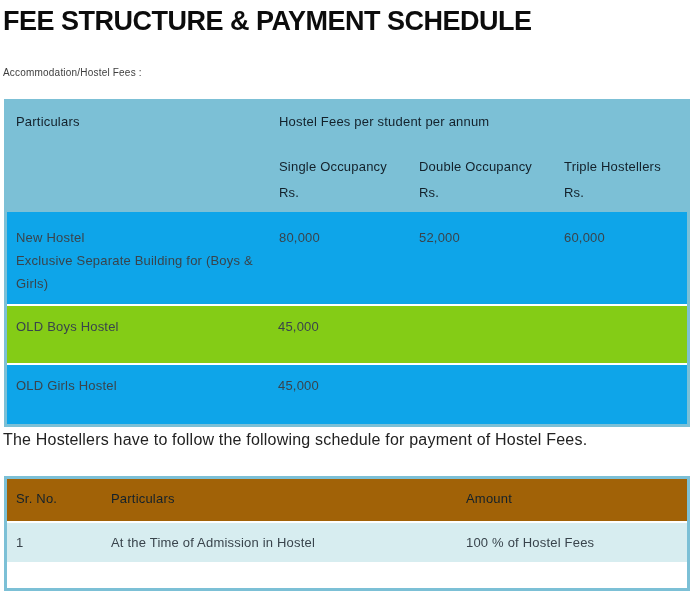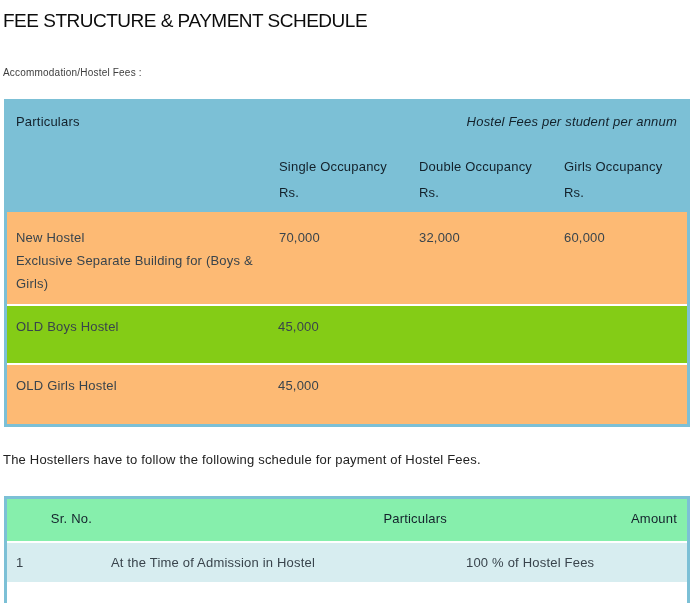--- a/index.html
+++ b/index.html
@@ -8,38 +8,38 @@
     width: 695px;
     height: 603px;
     overflow: hidden;
     font-family: "Liberation Sans", sans-serif;
     color: #39444c;
   }
   .page { padding-left: 3px; }
 
   .page-title {
     margin: 8px 0 0 0;
-    font-size: 19px;
+    font-size: 27px;
     line-height: 26px;
-    font-weight: normal;
+    font-weight: bold;
     letter-spacing: -0.5px;
     color: #0c0c0c;
   }
 
   .section-label {
     margin-top: 31px;
     font-size: 10px;
     line-height: 16px;
     letter-spacing: 0.2px;
     color: #3d3d3d;
   }
 
   .intro-text {
-    margin-top: 24px;
-    font-size: 13px;
+    margin-top: 4px;
+    font-size: 16px;
     line-height: 18px;
     letter-spacing: 0.2px;
     color: #222222;
   }
 
   table {
     border-collapse: separate;
     border-spacing: 0;
     width: 686px;
     margin-left: 1px;
@@ -62,28 +62,28 @@
   .fees-table col.c2 { width: 140px; }
   .fees-table col.c3 { width: 145px; }
   .fees-table col.c4 { width: 133px; }
 
   .fees-table thead th {
     background: #7cc0d6;
     color: #13212b;
   }
   .fees-table thead tr.hdr-top th { height: 50px; padding: 12px 10px 0 10px; }
   .fees-table thead tr.hdr-top th.particulars-th { padding-left: 9px; }
-  .fees-table thead th.group-th { text-align: right; font-style: italic; }
+  .fees-table thead th.group-th { text-align: left; }
   .fees-table thead tr.hdr-sub th {
     height: 56px;
     padding: 2px 10px 6px 10px;
     line-height: 26px;
   }
 
-  .fees-table tbody td { background: #fdba74; color: #39444c; }
+  .fees-table tbody td { background: #0ea5e9; color: #39444c; }
   .fees-table tbody tr { border: none; }
   .fees-table tbody td { border-bottom: 2px solid #ffffff; }
   .fees-table tbody tr:last-child td { border-bottom: none; }
   .fees-table tbody tr.row-white td { background: #84cc16; }
 
   .fees-table tbody tr.row-tall td {
     height: 93px;
     padding: 14px 10px 9px 10px;
     line-height: 23px;
   }
@@ -94,26 +94,25 @@
     line-height: 18px;
   }
   .fees-table td.merged-amount { text-align: left; padding-left: 10px; }
 
   
   .payment-table col.p1 { width: 95px; }
   .payment-table col.p2 { width: 355px; }
   .payment-table col.p3 { width: 230px; }
 
   .payment-table thead th {
-    background: #86efac;
+    background: #a16207;
     color: #13212b;
     height: 44px;
     padding: 12px 10px 0 9px;
     border-bottom: 2px solid #ffffff;
-    text-align: right;
   }
   .payment-table tbody td {
     background: #d7edf0;
     color: #39444c;
     height: 41px;
     padding: 12px 10px 0 9px;
     border-bottom: 2px solid #ffffff;
   }
   .payment-table tbody tr.partial-row td {
     background: #ffffff;
@@ -138,31 +137,31 @@
         <col class="c4">
     </colgroup>
     <thead>
       <tr class="hdr-top">
         <th class="particulars-th" rowspan="2">Particulars</th>
         <th class="group-th" colspan="3">Hostel Fees per student per annum</th>
       </tr>
       <tr class="hdr-sub">
         <th>Single Occupancy Rs.</th>
         <th>Double Occupancy Rs.</th>
-        <th>Girls Occupancy Rs.</th>
+        <th>Triple Hostellers Rs.</th>
       </tr>
     </thead>
     <tbody>
       <tr class="row-tall">
         <td class="name-cell">
           <div>New Hostel</div>
           <div>Exclusive Separate Building for (Boys &amp; Girls)</div>
         </td>
-        <td>70,000</td>
-        <td>32,000</td>
+        <td>80,000</td>
+        <td>52,000</td>
         <td>60,000</td>
       </tr>
       <tr class="row-short row-white">
         <td>OLD Boys Hostel</td>
         <td class="merged-amount" colspan="3">45,000</td>
       </tr>
       <tr class="row-short">
         <td>OLD Girls Hostel</td>
         <td class="merged-amount" colspan="3">45,000</td>
       </tr>

